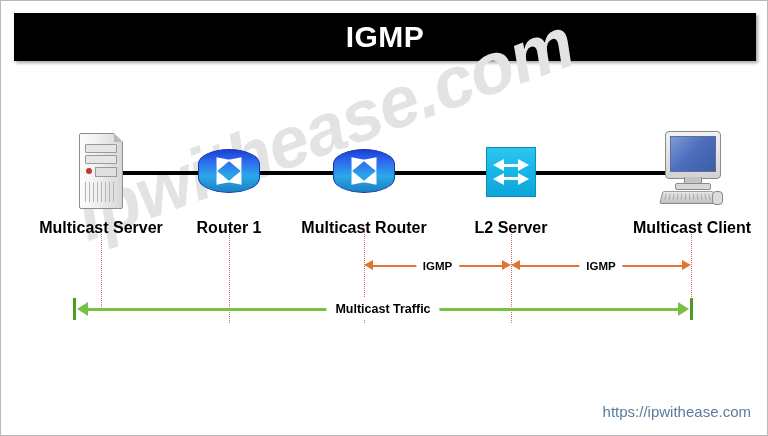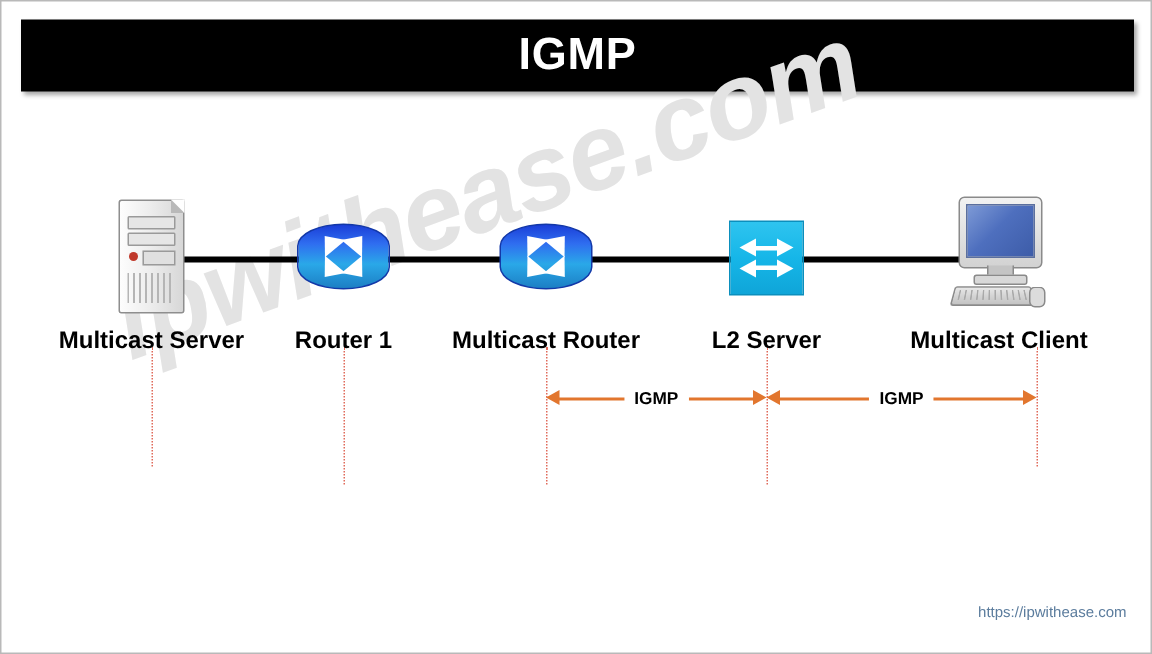--- a/index.html
+++ b/index.html
@@ -182,21 +182,21 @@
     background:#ffffff;padding:0 9px;line-height:22px;
     font-size:12.5px;font-weight:bold;color:#000000;white-space:nowrap;
   }
   
   #caption{
     position:absolute;left:0;right:0;top:362px;text-align:center;
     font-size:13.5px;font-weight:bold;color:#1f3864;z-index:5;
   }
   #footer-url{
     position:absolute;right:16px;top:402px;
-    font-size:10px;color:#5b7c9d;z-index:5;
+    font-size:15px;color:#5b7c9d;z-index:5;
   }
 </style>
 </head>
 <body>
 
 <div id="page">
 
   <div id="banner">
     <span id="banner-title">IGMP</span>
   </div>
@@ -246,21 +246,21 @@
         <span class="sa sa-tl"></span>
         <span class="sa sa-tr"></span>
         <span class="sa sa-bl"></span>
         <span class="sa sa-br"></span>
         <span class="sbar-t"></span>
         <span class="sbar-b"></span>
       </div>
       <div class="node-label" style="top:72px;">L2 Server</div>
     </div>
 
-    <div class="node" style="left:623px;top:66px;width:84px;">
+    <div class="node" style="left:649px;top:66px;width:84px;">
       <div class="pc">
         <div class="monitor">
           <div class="screen"></div>
         </div>
         <div class="mon-stand"></div>
         <div class="mon-base"></div>
         <div class="keyboard">
             <div class="keys"></div>
           </div>
         <div class="mouse"></div>
@@ -282,18 +282,26 @@
       <span class="lbl">IGMP</span>
     </div>
 
     <div class="span" style="left:510px;top:192px;width:180px;">
       <div class="ln" style="background:#e2762e;"></div>
       <span class="ah ah-l" style="border-right:9px solid #e2762e;"></span>
       <span class="ah ah-r" style="border-left:9px solid #e2762e;"></span>
       <span class="lbl">IGMP</span>
     </div>
 
+    <div id="traffic" style="left:72px;top:233px;width:620px;">
+      <span class="cap cap-l"></span>
+      <span class="cap cap-r"></span>
+      <div class="tln"></div>
+      <span class="tah tah-l"></span>
+      <span class="tah tah-r"></span>
+      <span class="tlbl">Multicast Traffic</span>
+    </div>
 
   </div>
 
   <div id="footer-url">https://ipwithease.com</div>
 
 </div>
 
 </body></html>

